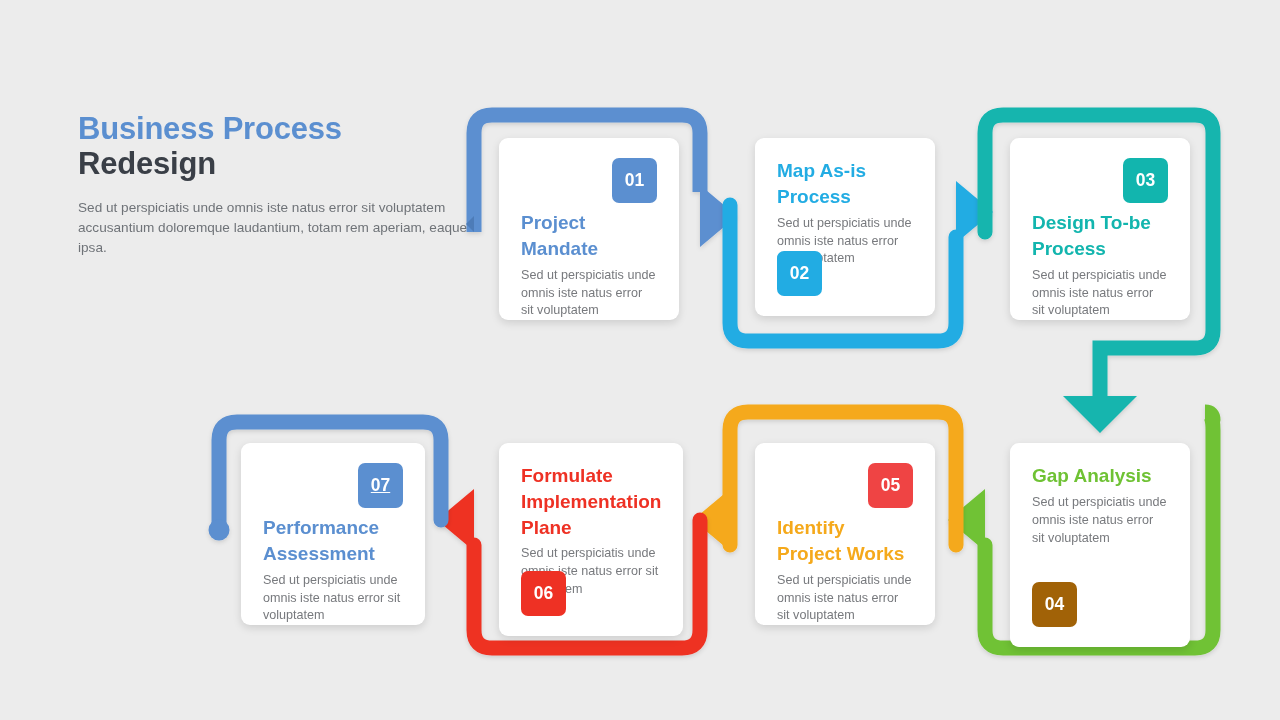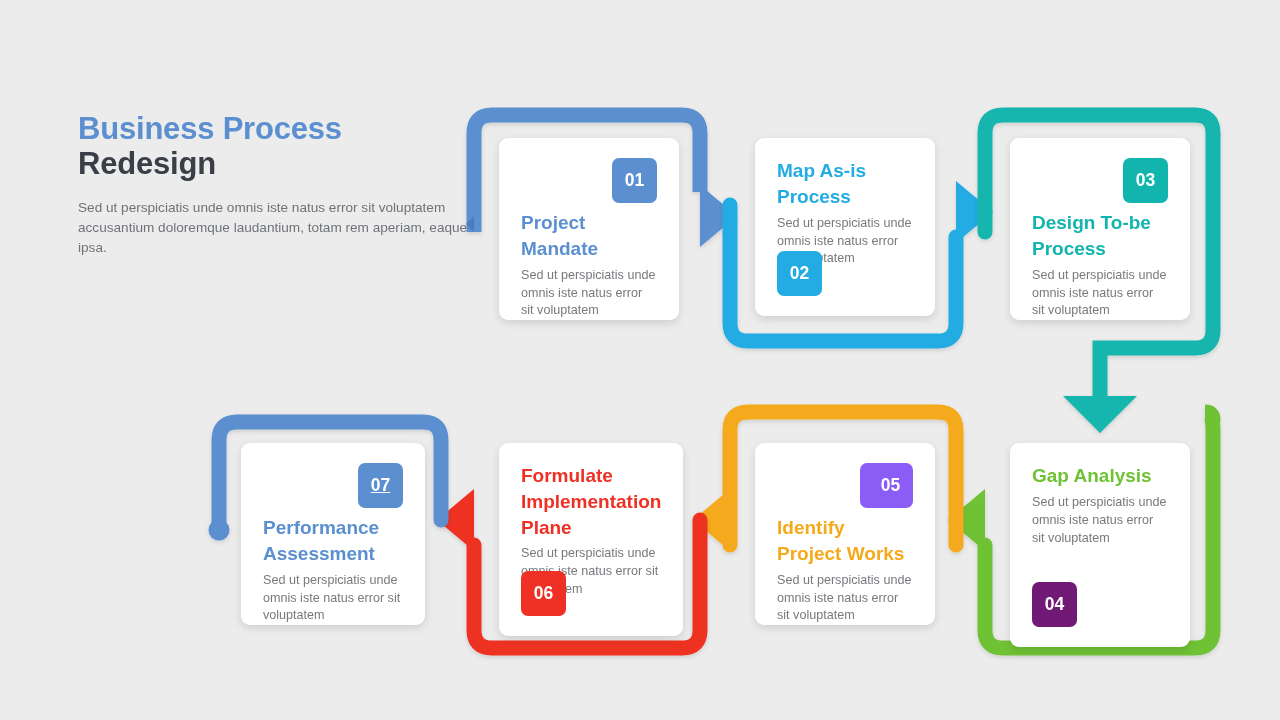--- a/index.html
+++ b/index.html
@@ -121,28 +121,28 @@
   <div class="card" style="left:1010px;top:138px;width:180px;height:182px;">
     <div class="sp-top"></div>
     <div class="ttl" style="color:#12B5AE;">Design To-be Process</div>
     <div class="desc">Sed ut perspiciatis unde omnis iste natus error sit voluptatem</div>
     <div class="badge tr" style="background:#12B5AE;">03</div>
   </div>
 
   <div class="card" style="left:1010px;top:443px;width:180px;height:204px;">
     <div class="ttl" style="color:#6FC234;">Gap Analysis</div>
     <div class="desc">Sed ut perspiciatis unde omnis iste natus error sit voluptatem</div>
-    <div class="badge bl" style="background:#701a75;margin-top:44px;">04</div>
+    <div class="badge bl" style="background:#a16207;margin-top:44px;">04</div>
   </div>
 
   <div class="card" style="left:755px;top:443px;width:180px;height:182px;">
     <div class="sp-top"></div>
     <div class="ttl" style="color:#F5A91B;">Identify Project Works</div>
     <div class="desc">Sed ut perspiciatis unde omnis iste natus error sit voluptatem</div>
-    <div class="badge tr" style="background:#8b5cf6;padding-left:8px;">05</div>
+    <div class="badge tr" style="background:#ef4444;">05</div>
   </div>
 
   <div class="card" style="left:499px;top:443px;width:184px;height:193px;">
     <div class="ttl" style="color:#EE3124;">Formulate Implementation Plane</div>
     <div class="desc">Sed ut perspiciatis unde omnis iste natus error sit voluptatem</div>
     <div class="badge bl" style="background:#EE3124;">06</div>
   </div>
 
   <div class="card" style="left:241px;top:443px;width:184px;height:182px;">
     <div class="sp-top"></div>

